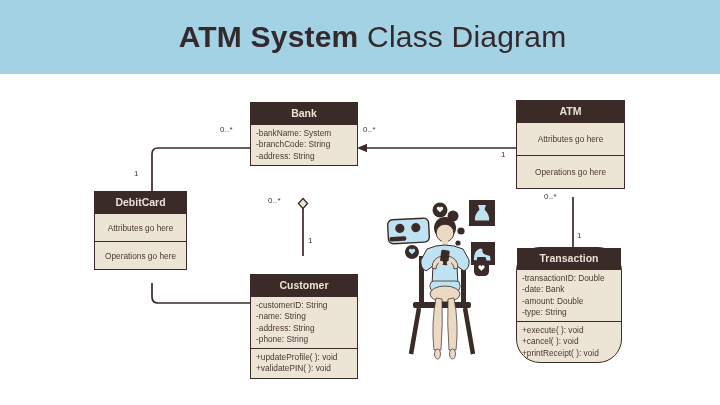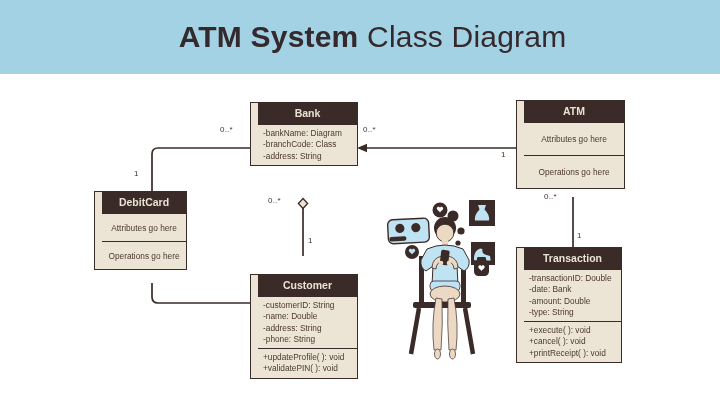--- a/index.html
+++ b/index.html
@@ -16,21 +16,21 @@
   .stage{position:relative;width:720px;height:405px;background:#ffffff;}
 
   
   .banner{position:absolute;left:0;top:0;width:720px;height:74px;background:var(--blue);
     display:flex;align-items:center;justify-content:center;}
   .title{font-size:30px;color:#34292c;letter-spacing:.2px;white-space:pre;}
   .title .b{font-weight:700;margin-left:25px;}
   .title .r{font-weight:400;}
 
   
-  .uml-box{position:absolute;border:1.6px solid var(--dark);background:var(--beige);padding-left:7px;}
+  .uml-box{position:absolute;border:1.6px solid var(--dark);background:var(--beige);}
   .uml-header{background:var(--dark);color:#eae3d4;font-size:10.5px;font-weight:700;
     text-align:center;padding:4px 2px 5px;}
   .uml-section{border-top:1.4px solid var(--dark);padding:3px 5px;font-size:8.3px;
     color:var(--ink);}
   .uml-section .member-line{line-height:11.3px;white-space:nowrap;}
   .uml-section.ph{height:33px;display:flex;align-items:center;justify-content:center;
     text-align:center;}
   .uml-section.ph .member-line{line-height:10px;}
 
   
@@ -66,22 +66,22 @@
   <span class="mult" style="left:220px;top:125px;">0..*</span>
   <span class="mult" style="left:134px;top:169px;">1</span>
   <span class="mult" style="left:268px;top:196px;">0..*</span>
   <span class="mult" style="left:308px;top:236px;">1</span>
   <span class="mult" style="left:544px;top:192px;">0..*</span>
   <span class="mult" style="left:577px;top:231px;">1</span>
 
   <div class="uml-box" style="left:250px;top:102px;width:108px;">
     <div class="uml-header">Bank</div>
     <div class="uml-section">
-        <div class="member-line">-bankName: Diagram</div>
-        <div class="member-line">-branchCode: Class</div>
+        <div class="member-line">-bankName: System</div>
+        <div class="member-line">-branchCode: String</div>
         <div class="member-line">-address: String</div>
       </div>
   </div>
 
   <div class="uml-box" style="left:516px;top:100px;width:109px;">
     <div class="uml-header">ATM</div>
     <div class="uml-section ph">
         <div class="member-line">Attributes go here</div>
       </div>
     <div class="uml-section ph">
@@ -96,31 +96,31 @@
       </div>
     <div class="uml-section ph" style="height:28px;">
         <div class="member-line">Operations go here</div>
       </div>
   </div>
 
   <div class="uml-box" style="left:250px;top:274px;width:108px;">
     <div class="uml-header">Customer</div>
     <div class="uml-section">
         <div class="member-line">-customerID: String</div>
-        <div class="member-line">-name: Double</div>
+        <div class="member-line">-name: String</div>
         <div class="member-line">-address: String</div>
         <div class="member-line">-phone: String</div>
       </div>
     <div class="uml-section">
         <div class="member-line">+updateProfile( ): void</div>
         <div class="member-line">+validatePIN( ): void</div>
       </div>
   </div>
 
-  <div class="uml-box" style="left:516px;top:247px;width:106px;">
+  <div class="uml-box" style="left:516px;top:247px;width:106px;border-radius:24px;">
     <div class="uml-header">Transaction</div>
     <div class="uml-section">
         <div class="member-line">-transactionID: Double</div>
         <div class="member-line">-date: Bank</div>
         <div class="member-line">-amount: Double</div>
         <div class="member-line">-type: String</div>
       </div>
     <div class="uml-section">
         <div class="member-line">+execute( ): void</div>
         <div class="member-line">+cancel( ): void</div>

